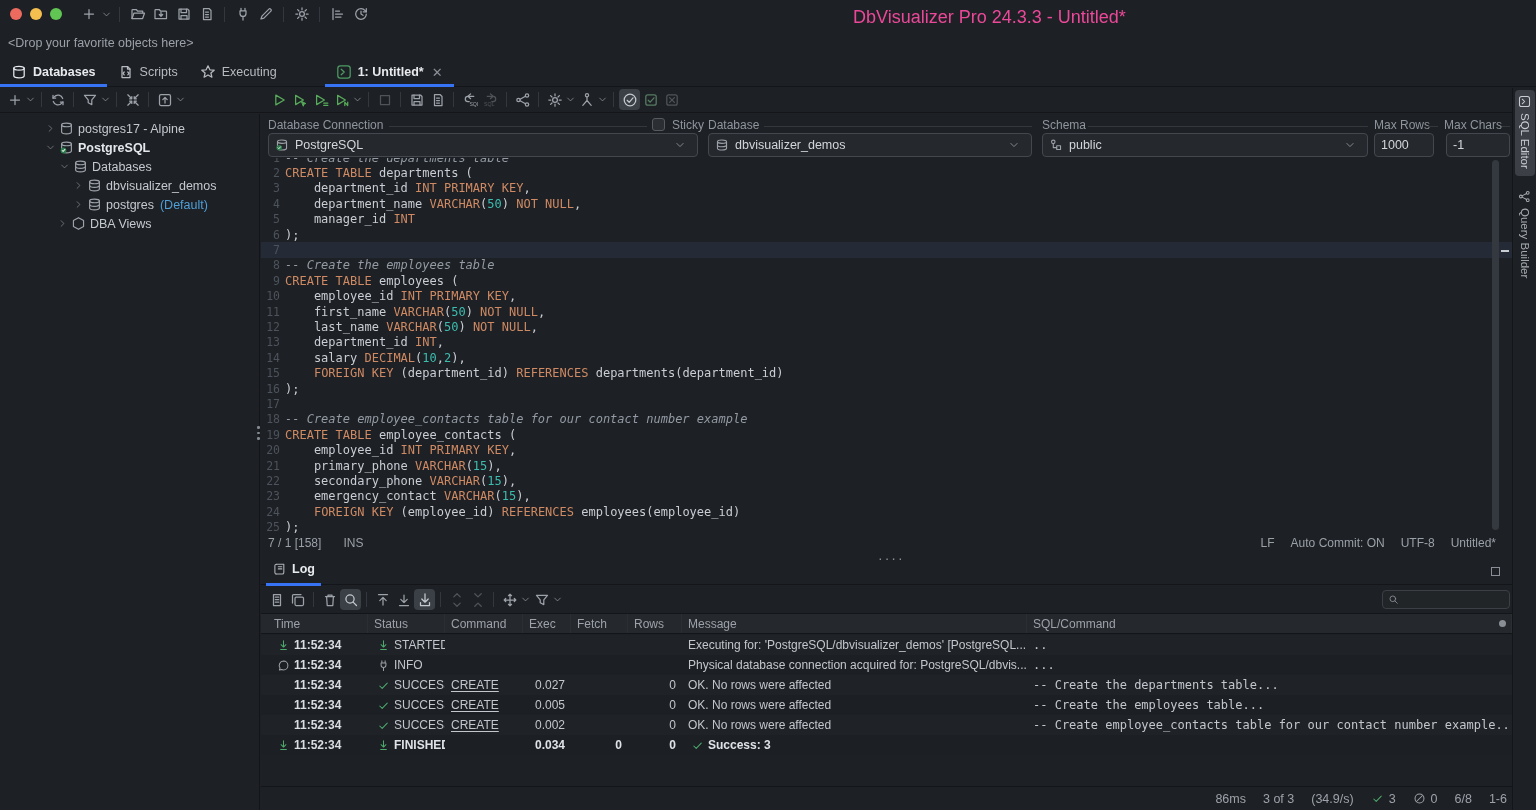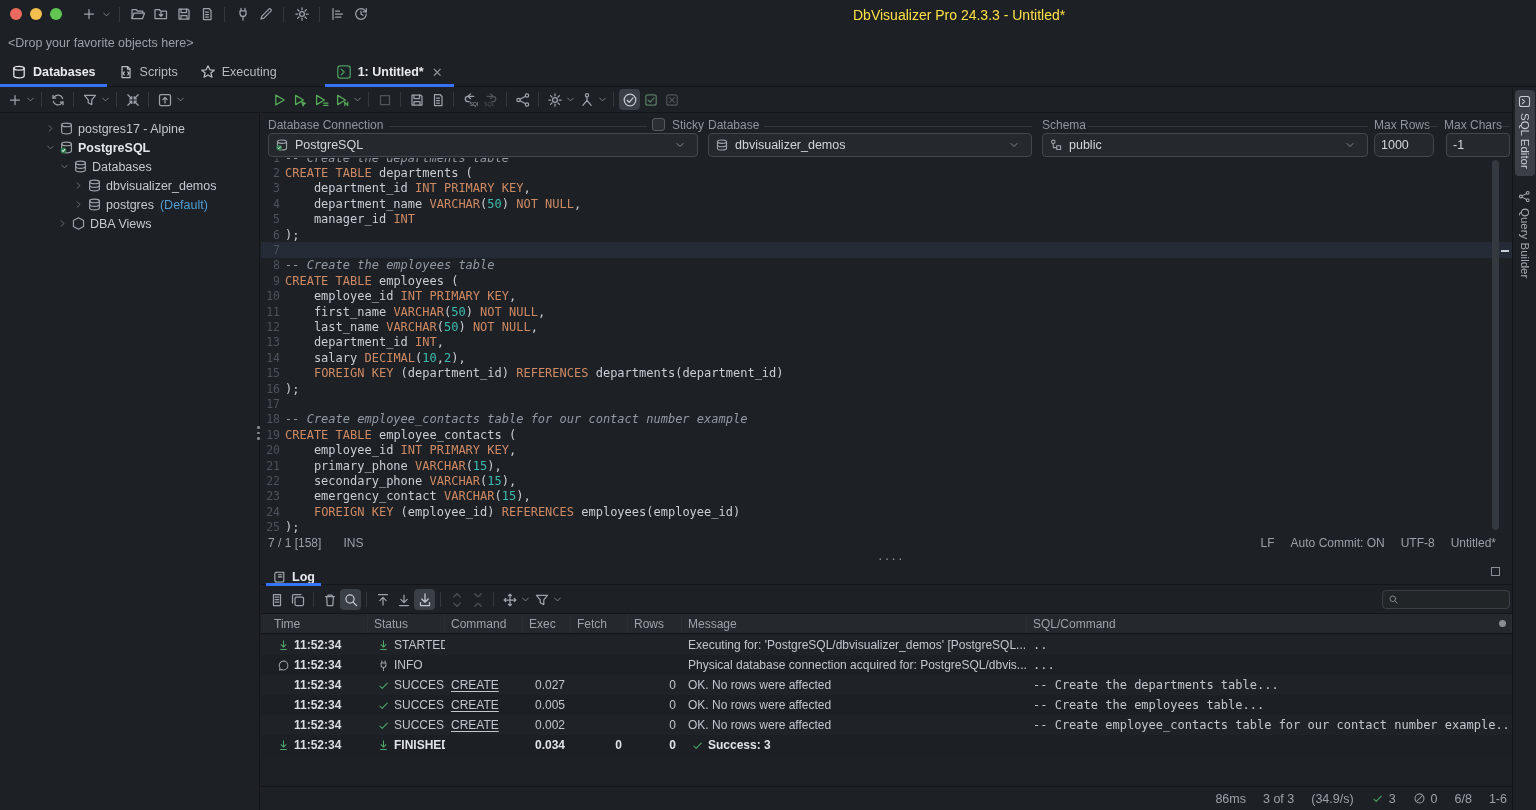--- a/index.html
+++ b/index.html
@@ -6,21 +6,21 @@
   html,body { background:#0e0f11; }
   .app { position:relative; width:1536px; height:810px; background:#1d2024;
          font-family:"Liberation Sans","DejaVu Sans",sans-serif; color:#c8ccd2;
          overflow:hidden; font-size:12.5px; }
 
   
   .titlebar { position:absolute; top:0; left:0; right:0; height:28px; display:flex; align-items:center; }
   .traffic { display:flex; gap:8px; padding:0 10px 0 10px; }
   .light { width:12px; height:12px; border-radius:50%; }
   .tb-tools { display:flex; align-items:center; gap:2px; margin-left:6px; }
-  .title { position:absolute; left:853px; top:7px; font-size:14px; color:#fde047; white-space:nowrap; }
+  .title { position:absolute; left:853px; top:7px; font-size:18px; color:#ec4899; white-space:nowrap; }
 
   
   .dropbar { position:absolute; top:28px; left:0; right:0; height:30px; display:flex; align-items:center;
              padding-left:8px; color:#9ca1a9; }
 
   
   .tabbar { position:absolute; top:58px; left:0; right:0; height:29px; display:flex; align-items:stretch;
             border-bottom:1px solid #131519; }
   .tab { position:relative; display:flex; align-items:center; gap:6px; padding:0 11px; color:#b6bac1; cursor:default; }
   .tab.active { color:#e8eaee; font-weight:bold; }
@@ -91,21 +91,21 @@
   .ed-status { position:absolute; top:420px; left:0; right:0; height:18px; font-size:12px; color:#9aa0a8;
                display:flex; align-items:center; }
   .ed-status .left { display:flex; gap:22px; padding-left:7px; }
   .ed-status .right { margin-left:auto; display:flex; gap:16px; padding-right:16px; }
 
   .splitter { position:absolute; top:438px; left:0; right:0; height:8px; }
   .splitter .dots { position:absolute; left:617px; top:-2px; color:#8a8f96; letter-spacing:2px; font-size:14px; }
 
   
   .log-tabrow { position:absolute; top:446px; left:0; right:0; height:25px; border-bottom:1px solid #131519; }
-  .log-tab { position:absolute; left:5px; top:2px; display:flex; align-items:flex-end; gap:6px;
+  .log-tab { position:absolute; left:5px; top:2px; display:flex; align-items:flex-start; gap:6px;
              padding:0 6px; height:22px; color:#e8eaee; font-weight:bold; }
   .log-tab::after { content:""; position:absolute; left:0; right:0; bottom:-2px; height:3px; background:#3673f5; }
   .log-tab .ic { color:#aeb3ba; } .log-tab .ic svg { width:14px; height:14px; }
   .log-max { position:absolute; right:12px; top:7px; width:9px; height:9px; border:1.2px solid #8a8f97; }
 
   .log-toolbar { position:absolute; top:472px; left:0; right:0; height:27px; }
   .log-toolbar .tools { top:3px; left:5px; }
   .log-search { position:absolute; right:2px; top:4px; width:128px; height:19px; background:#222528;
                 border:1px solid #3c4046; border-radius:4px; display:flex; align-items:center; padding:0 5px; }
   .log-search .ic { color:#8a8f97; } .log-search .ic svg { width:11px; height:11px; }
@@ -671,21 +671,21 @@
               <path d="M4.9 6.4V11h3.9"></path>
             </svg>
           </span>
         <span>public</span>
         <span class="ic sel-chev">
             <svg viewBox="0 0 16 16" fill="none" stroke="currentColor" stroke-width="1.25" stroke-linecap="round" stroke-linejoin="round">
               <path d="M3 5.5l5 5 5-5"></path>
             </svg>
           </span>
       </div>
-      <input class="tinput" style="left: 1113px; width: 60px; border-radius: 6px;" value="1000">
+      <input class="tinput" style="left: 1113px; width: 60px;" value="1000">
       <input class="tinput" style="left: 1185px; width: 64px;" value="-1">
     </div>
 
     <div class="editor">
       <div class="codewrap" id="code">
           <div class="cl"><span class="ln">1</span><span class="tok-c">-- Create the departments table</span></div>
           <div class="cl"><span class="ln">2</span><span class="tok-k">CREATE TABLE</span><span class="tok-p"> departments (</span></div>
           <div class="cl"><span class="ln">3</span><span class="tok-p">    department_id </span><span class="tok-k">INT PRIMARY KEY</span><span class="tok-p">,</span></div>
           <div class="cl"><span class="ln">4</span><span class="tok-p">    department_name </span><span class="tok-k">VARCHAR</span><span class="tok-p">(</span><span class="tok-n">50</span><span class="tok-p">) </span><span class="tok-k">NOT NULL</span><span class="tok-p">,</span></div>
           <div class="cl"><span class="ln">5</span><span class="tok-p">    manager_id </span><span class="tok-k">INT</span></div>

